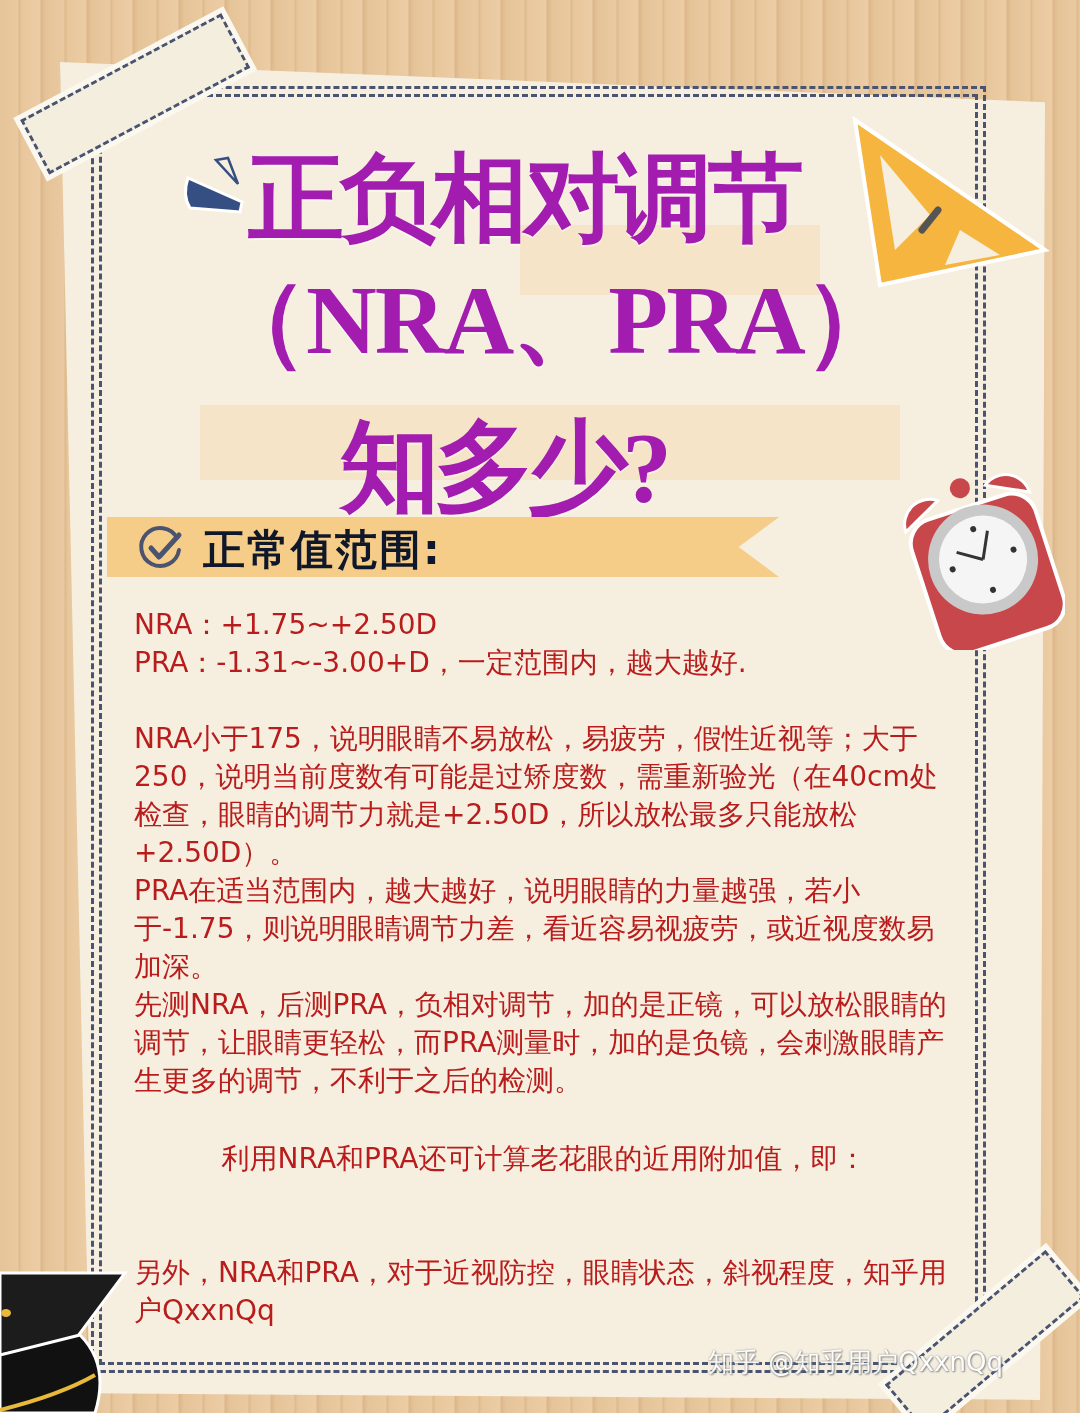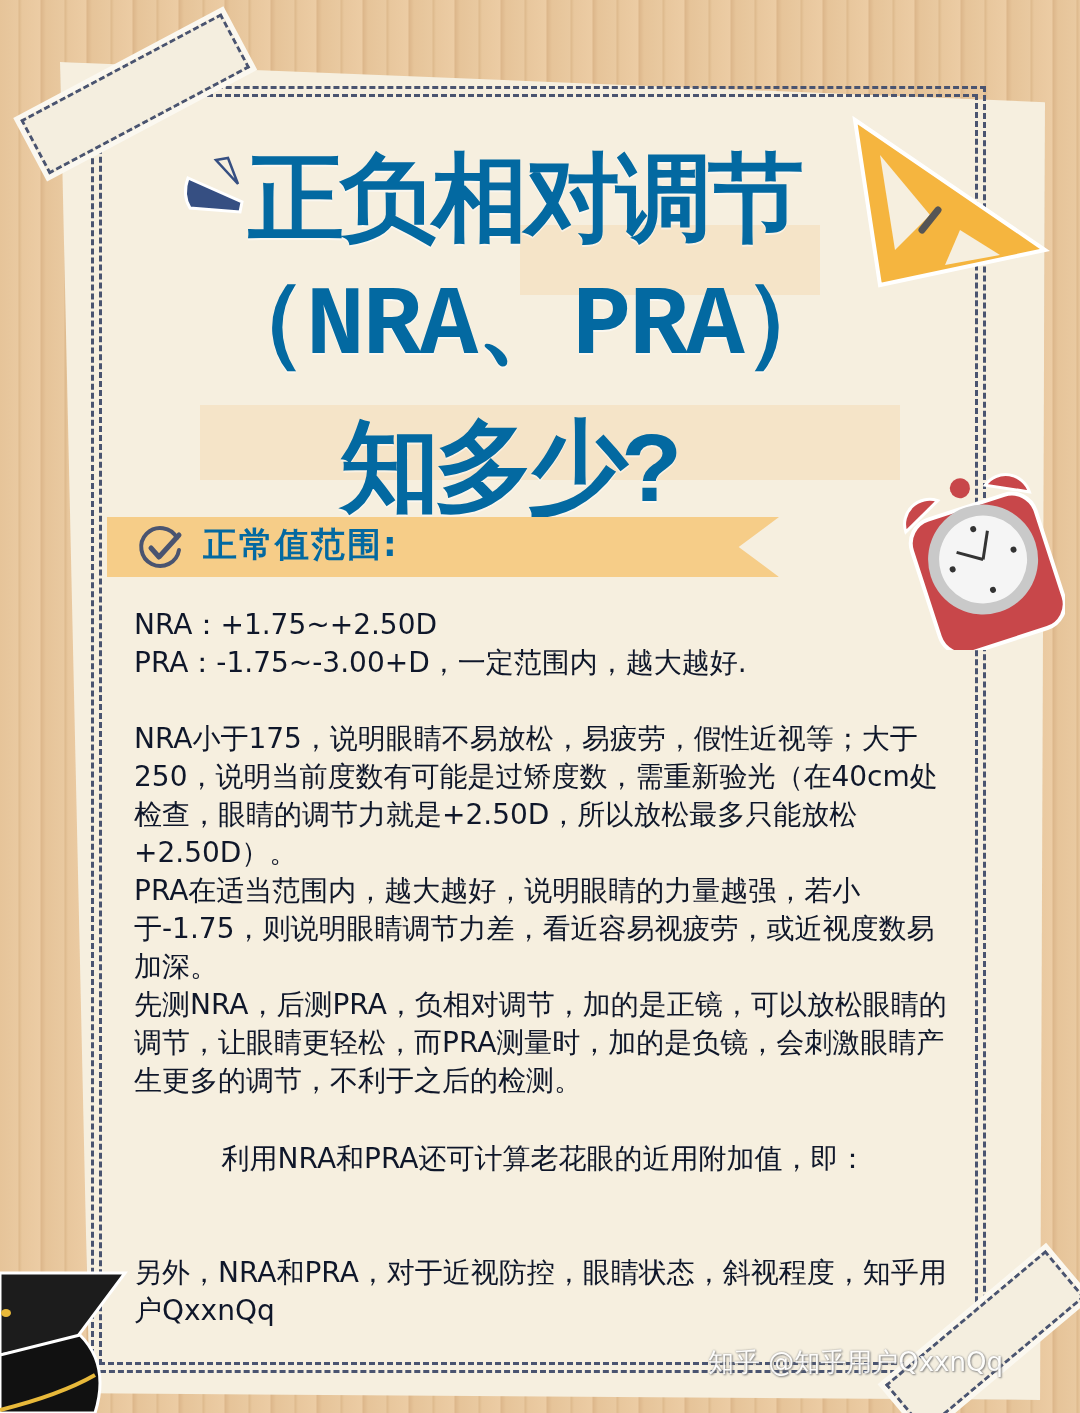--- a/index.html
+++ b/index.html
@@ -27,42 +27,42 @@
   .tape {
     position: absolute; background: #f4eedf; border: 3px dashed #4a5470;
     outline: 5px solid #fbf8f0; box-sizing: border-box;
   }
   .tape-tl { left: 20px; top: 70px; width: 228px; height: 62px; transform: rotate(-28deg); transform-origin: left top; top: 120px; }
   .tape-br { left: 880px; top: 1310px; width: 210px; height: 62px; transform: rotate(-40deg); }
   .title-highlight {
     position: absolute; background: #f5dfbd; opacity: 0.7;
   }
   .title {
-    position: absolute; color: #0369a1; font-weight: bold;
-    font-family: Liberation Mono, monospace; white-space: nowrap;
+    position: absolute; color: #a21caf; font-weight: bold;
+    font-family: Liberation Serif, serif; white-space: nowrap;
     text-shadow: 0 2px 0 rgba(255,255,255,0.5);
   }
   .t1 { left: 248px; top: 135px; font-size: 96px; letter-spacing: -4px; }
   .t2 { left: 210px; top: 255px; font-size: 98px; letter-spacing: -2px; }
   .t3 { left: 340px; top: 380px; font-size: 100px; letter-spacing: -6px; margin-top: 21px; }
   .banner {
     position: absolute; left: 107px; top: 517px; width: 672px; height: 60px;
     background: #f6cd88;
     clip-path: polygon(0 0, 100% 0, 94% 50%, 100% 100%, 0 100%);
     box-shadow: 0 3px 0 #fff;
   }
   .banner-label {
-    position: absolute; left: 203px; top: 522px; font-size: 34px; font-weight: bold;
-    color: #0369a1; letter-spacing: 2px;
+    position: absolute; left: 203px; top: 522px; font-size: 42px; font-weight: bold;
+    color: #0f172a; letter-spacing: 2px;
   }
   .check-icon {
     position: absolute; left: 137px; top: 524px; width: 48px; height: 48px;
   }
   .body-text {
-    position: absolute; left: 134px; width: 820px; color: #0f172a;
+    position: absolute; left: 134px; width: 820px; color: #b91c1c;
     font-size: 28px; line-height: 38px; font-family: "DejaVu Sans", sans-serif;
   }
   .body-text p { margin: 0; white-space: pre-wrap; }
   .watermark {
     position: absolute; left: 708px; top: 1345px; font-size: 26px; color: #ffffff;
     text-shadow: 0 0 2px #888, 1px 1px 2px #777; opacity: 0.9; white-space: nowrap;
   }
   .deco { position: absolute; }
 </style>
 </head>
@@ -112,21 +112,21 @@
       <circle cx="85" cy="142" r="3" fill="#333"></circle>
     <circle cx="53" cy="110" r="3" fill="#333"></circle>
       <circle cx="117" cy="110" r="3" fill="#333"></circle>
     <line x1="85" y1="110" x2="62" y2="95" stroke="#333" stroke-width="3"></line>
     <line x1="85" y1="110" x2="98" y2="84" stroke="#333" stroke-width="3"></line>
   </g>
 </svg>
 
 <div class="body-text" style="top:606px;">
   <p>NRA：+1.75~+2.50D</p>
-  <p>PRA：-1.75~-3.00+D，一定范围内，越大越好.</p>
+  <p>PRA：-1.31~-3.00+D，一定范围内，越大越好.</p>
 </div>
 <div class="body-text" style="top:720px;">
   <p>NRA小于175，说明眼睛不易放松，易疲劳，假性近视等；大于250，说明当前度数有可能是过矫度数，需重新验光（在40cm处检查，眼睛的调节力就是+2.50D，所以放松最多只能放松+2.50D）。</p>
   <p>PRA在适当范围内，越大越好，说明眼睛的力量越强，若小于-1.75，则说明眼睛调节力差，看近容易视疲劳，或近视度数易加深。</p>
   <p>先测NRA，后测PRA，负相对调节，加的是正镜，可以放松眼睛的调节，让眼睛更轻松，而PRA测量时，加的是负镜，会刺激眼睛产生更多的调节，不利于之后的检测。</p>
 </div>
 <div class="body-text" style="top:1140px;text-align:center;">
   <p>利用NRA和PRA还可计算老花眼的近用附加值，即：</p>
 </div>
 <div class="body-text" style="top:1254px;">

